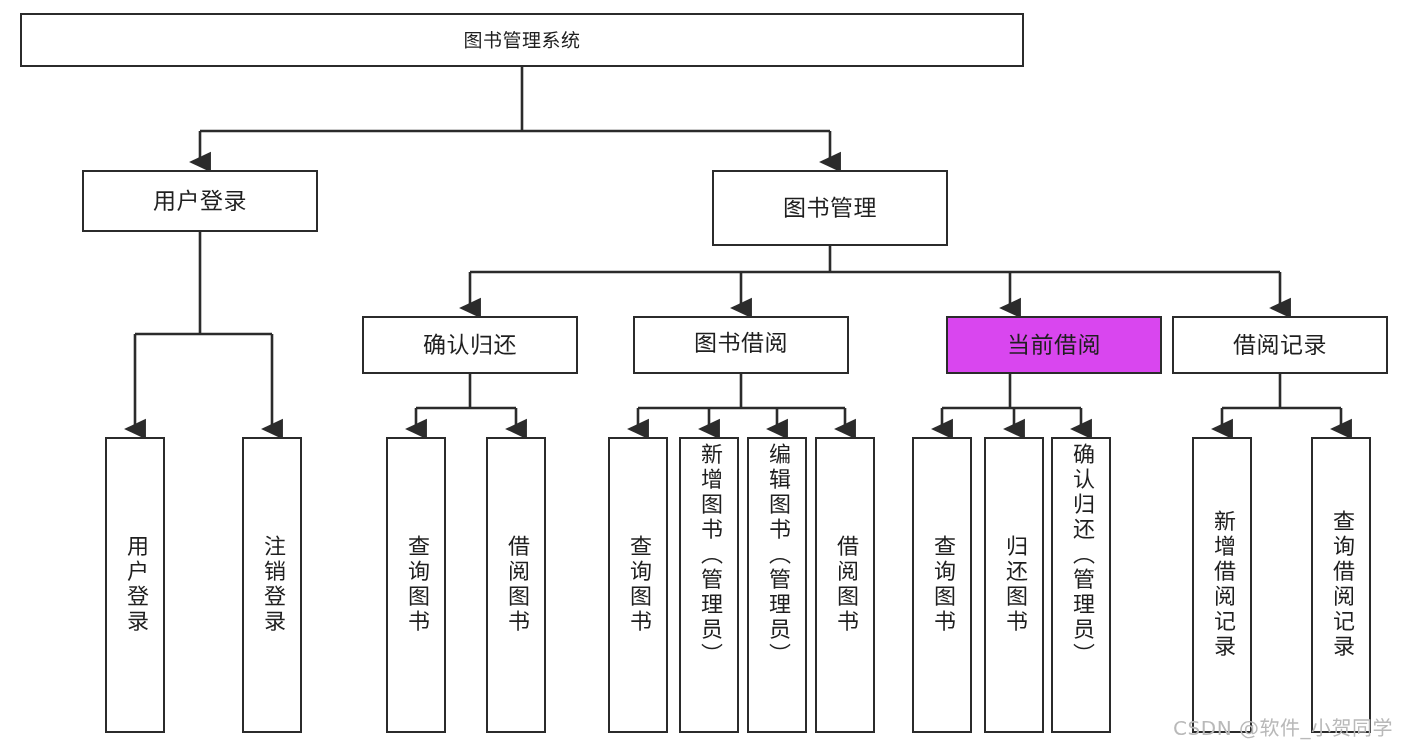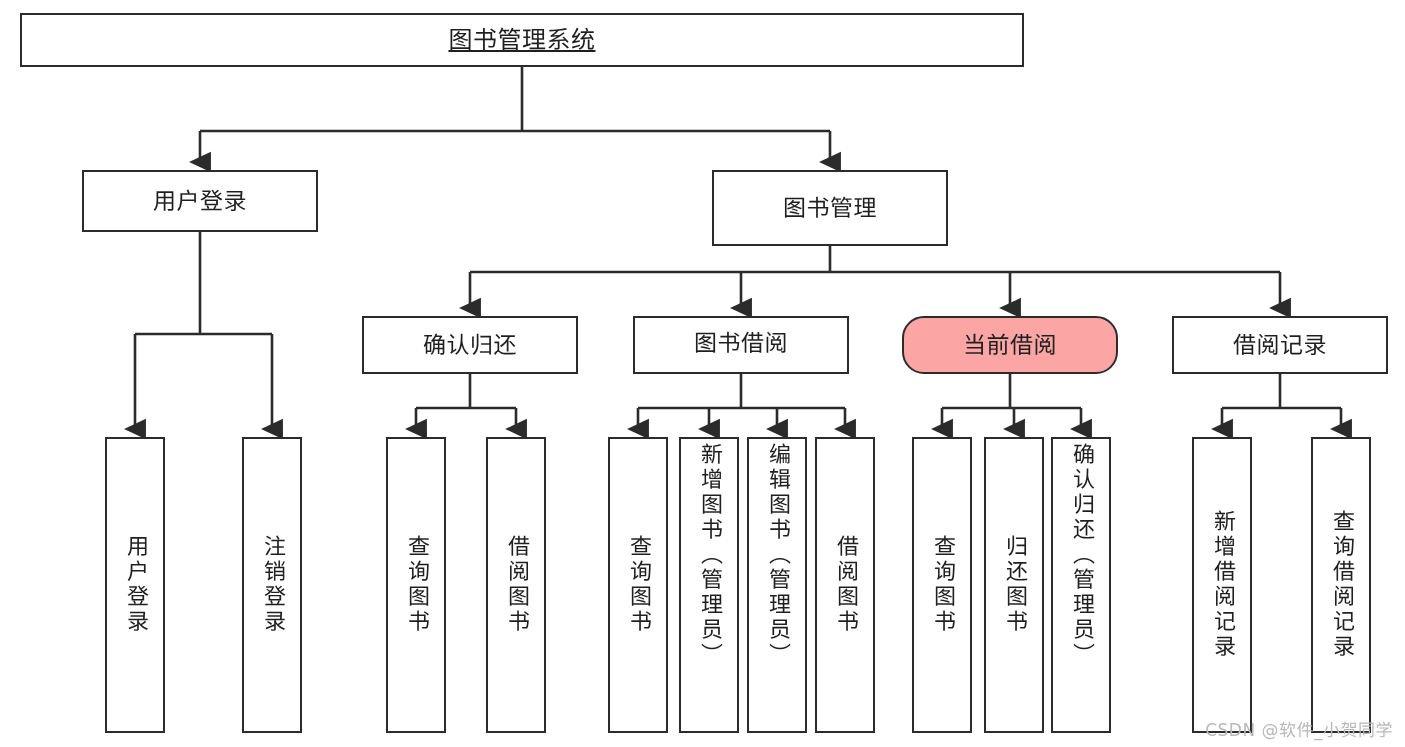--- a/index.html
+++ b/index.html
@@ -42,22 +42,21 @@
     color: #1f1f1f;
     line-height: 1.0;
     white-space: nowrap;
   }
   
   .node-box.horizontal .node-label {
     font-size: 23px;
     letter-spacing: 0.5px;
   }
   .node-box.root .node-label {
-    font-size: 24px;
-    text-decoration: underline;
+    font-size: 19px;
   }
   
   .node-box.vertical {
     align-items: flex-start;
     justify-content: center;
     padding-top: 4px;
   }
   .node-box.vertical .node-label {
     writing-mode: vertical-rl;
     text-orientation: upright;
@@ -68,21 +67,21 @@
   }
   
   .node-box.vertical.center-text {
     align-items: center;
     padding-top: 0;
   }
   #watermark {
     position: absolute;
     right: 12px;
     bottom: 6px;
-    font-size: 17px;
+    font-size: 20px;
     color: #b9b9b9;
     letter-spacing: 0.5px;
     z-index: 5;
     white-space: nowrap;
     font-family: "DejaVu Sans", "Liberation Sans", sans-serif;
   }
 </style>
 </head>
 <body>
 
@@ -148,21 +147,21 @@
   <div class="node-box horizontal" id="node-l2-1" style="left: 712px; top: 170px; width: 236px; height: 76px; border-color: rgb(43, 43, 43); background: rgb(255, 255, 255);">
     <span class="node-label" style="color: rgb(31, 31, 31);">图书管理</span>
   </div>
 
   <div class="node-box horizontal" id="node-l3-0" style="left: 362px; top: 316px; width: 216px; height: 58px; border-color: rgb(43, 43, 43); background: rgb(255, 255, 255);">
     <span class="node-label" style="color: rgb(31, 31, 31);">确认归还</span>
   </div>
   <div class="node-box horizontal" id="node-l3-1" style="left: 633px; top: 316px; width: 216px; height: 58px; border-color: rgb(43, 43, 43); background: rgb(255, 255, 255);">
     <span class="node-label" style="color: rgb(31, 31, 31); font-family: Liberation Mono, monospace;">图书借阅</span>
   </div>
-  <div class="node-box horizontal" id="node-l3-2" style="left: 902px; top: 316px; width: 216px; height: 58px; border-color: rgb(43, 43, 43); background: #fca5a5; border-radius: 22px;">
+  <div class="node-box horizontal" id="node-l3-2" style="left: 946px; top: 316px; width: 216px; height: 58px; border-color: rgb(43, 43, 43); background: #d946ef;">
     <span class="node-label" style="color: rgb(31, 31, 31);">当前借阅</span>
   </div>
   <div class="node-box horizontal" id="node-l3-3" style="left: 1172px; top: 316px; width: 216px; height: 58px; border-color: rgb(43, 43, 43); background: rgb(255, 255, 255);">
     <span class="node-label" style="color: rgb(31, 31, 31);">借阅记录</span>
   </div>
 
   <div class="node-box vertical center-text" id="node-leaf-0" style="left: 105px; top: 437px; width: 60px; height: 296px; border-color: rgb(43, 43, 43); background: rgb(255, 255, 255);">
     <span class="node-label" style="color: rgb(31, 31, 31);">用户登录</span>
   </div>
   <div class="node-box vertical center-text" id="node-leaf-1" style="left: 242px; top: 437px; width: 60px; height: 296px; border-color: rgb(43, 43, 43); background: rgb(255, 255, 255);">

